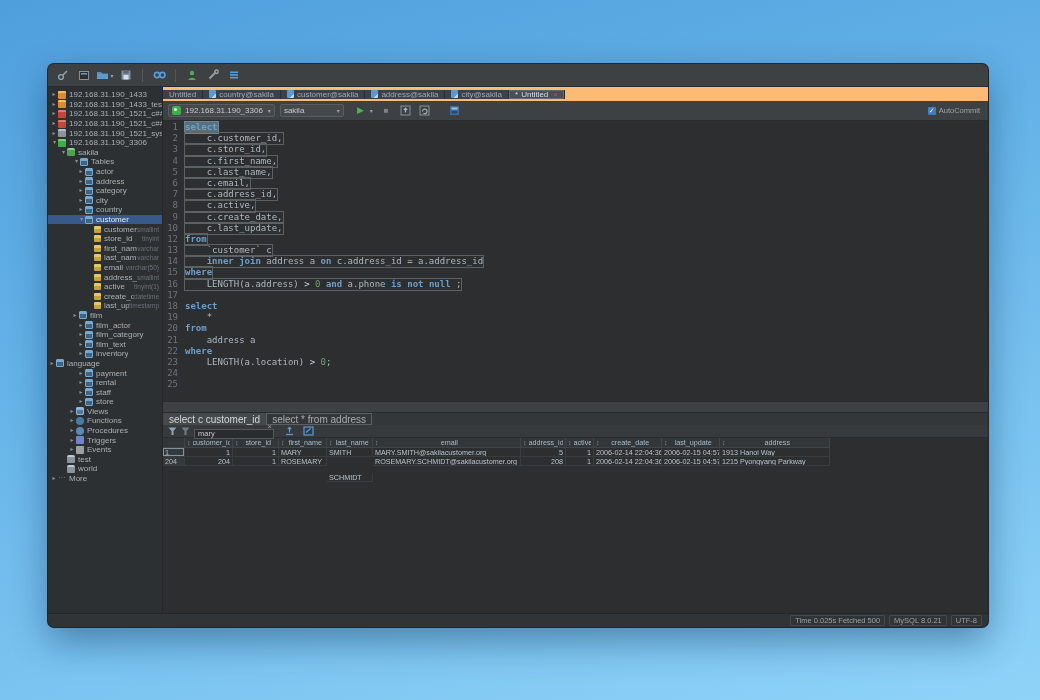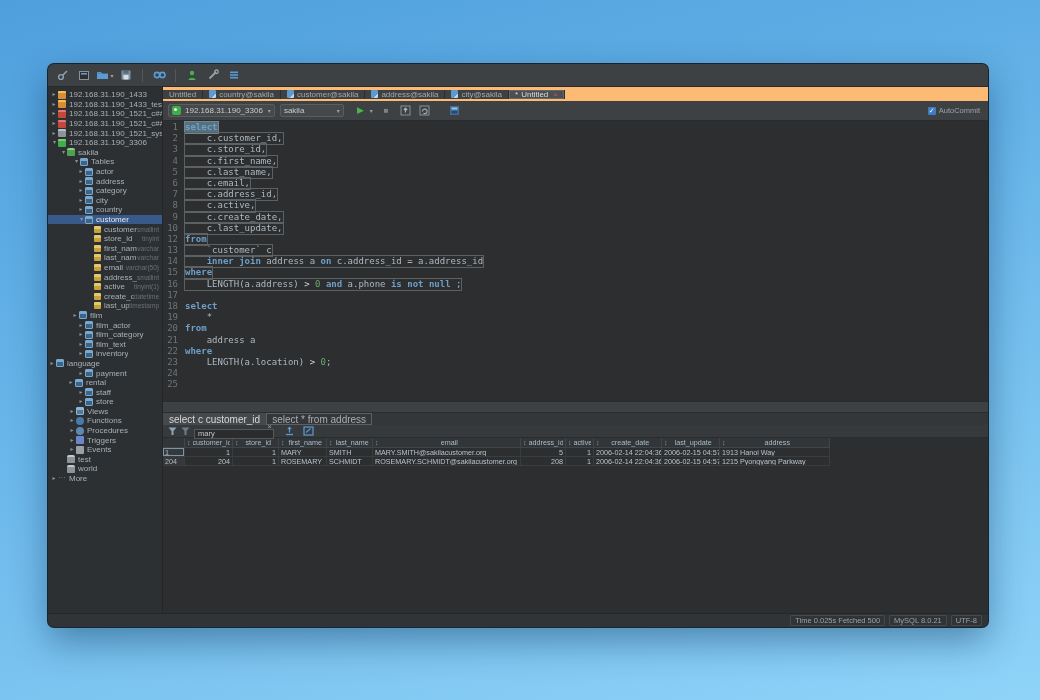--- a/index.html
+++ b/index.html
@@ -342,21 +342,21 @@
     <span class="t-icon ic-table"></span>
     <span class="t-label">language</span>
 
   </div>
         <div class="tree-row" style="padding-left: 29px;">
     <span class="tw"></span>
     <span class="t-icon ic-table"></span>
     <span class="t-label">payment</span>
 
   </div>
-        <div class="tree-row" style="padding-left: 19px;">
+        <div class="tree-row" style="padding-left: 29px;">
     <span class="tw"></span>
     <span class="t-icon ic-table"></span>
     <span class="t-label">rental</span>
 
   </div>
         <div class="tree-row" style="padding-left: 29px;">
     <span class="tw"></span>
     <span class="t-icon ic-table"></span>
     <span class="t-label">staff</span>
 
@@ -689,21 +689,21 @@
                 <div class="gc" style="width: 28px; text-align: right;">1</div>
                 <div class="gc" style="width: 68px; text-align: left;">2006-02-14 22:04:36</div>
                 <div class="gc" style="width: 58px; text-align: left;">2006-02-15 04:57:20</div>
                 <div class="gc" style="width: 110px; text-align: left;">1913 Hanoi Way</div>
               </div>
               <div class="grow">
                 <div class="gc grh" style="width: 22px;">204</div>
                 <div class="gc" style="width: 48px; text-align: right;">204</div>
                 <div class="gc" style="width: 46px; text-align: right;">1</div>
                 <div class="gc" style="width: 48px; text-align: left;">ROSEMARY</div>
-                <div class="gc" style="width: 46px; text-align: left;">SCHMIDT</div>
+                <div class="gc" style="width: 46px; text-align: left; margin-top: 16px;">SCHMIDT</div>
                 <div class="gc" style="width: 148px; text-align: left;">ROSEMARY.SCHMIDT@sakilacustomer.org</div>
                 <div class="gc" style="width: 45px; text-align: right;">208</div>
                 <div class="gc" style="width: 28px; text-align: right;">1</div>
                 <div class="gc" style="width: 68px; text-align: left;">2006-02-14 22:04:36</div>
                 <div class="gc" style="width: 58px; text-align: left;">2006-02-15 04:57:20</div>
                 <div class="gc" style="width: 110px; text-align: left;">1215 Pyongyang Parkway</div>
               </div>
             </div>
         </div>
         <div id="gridfill"></div>

